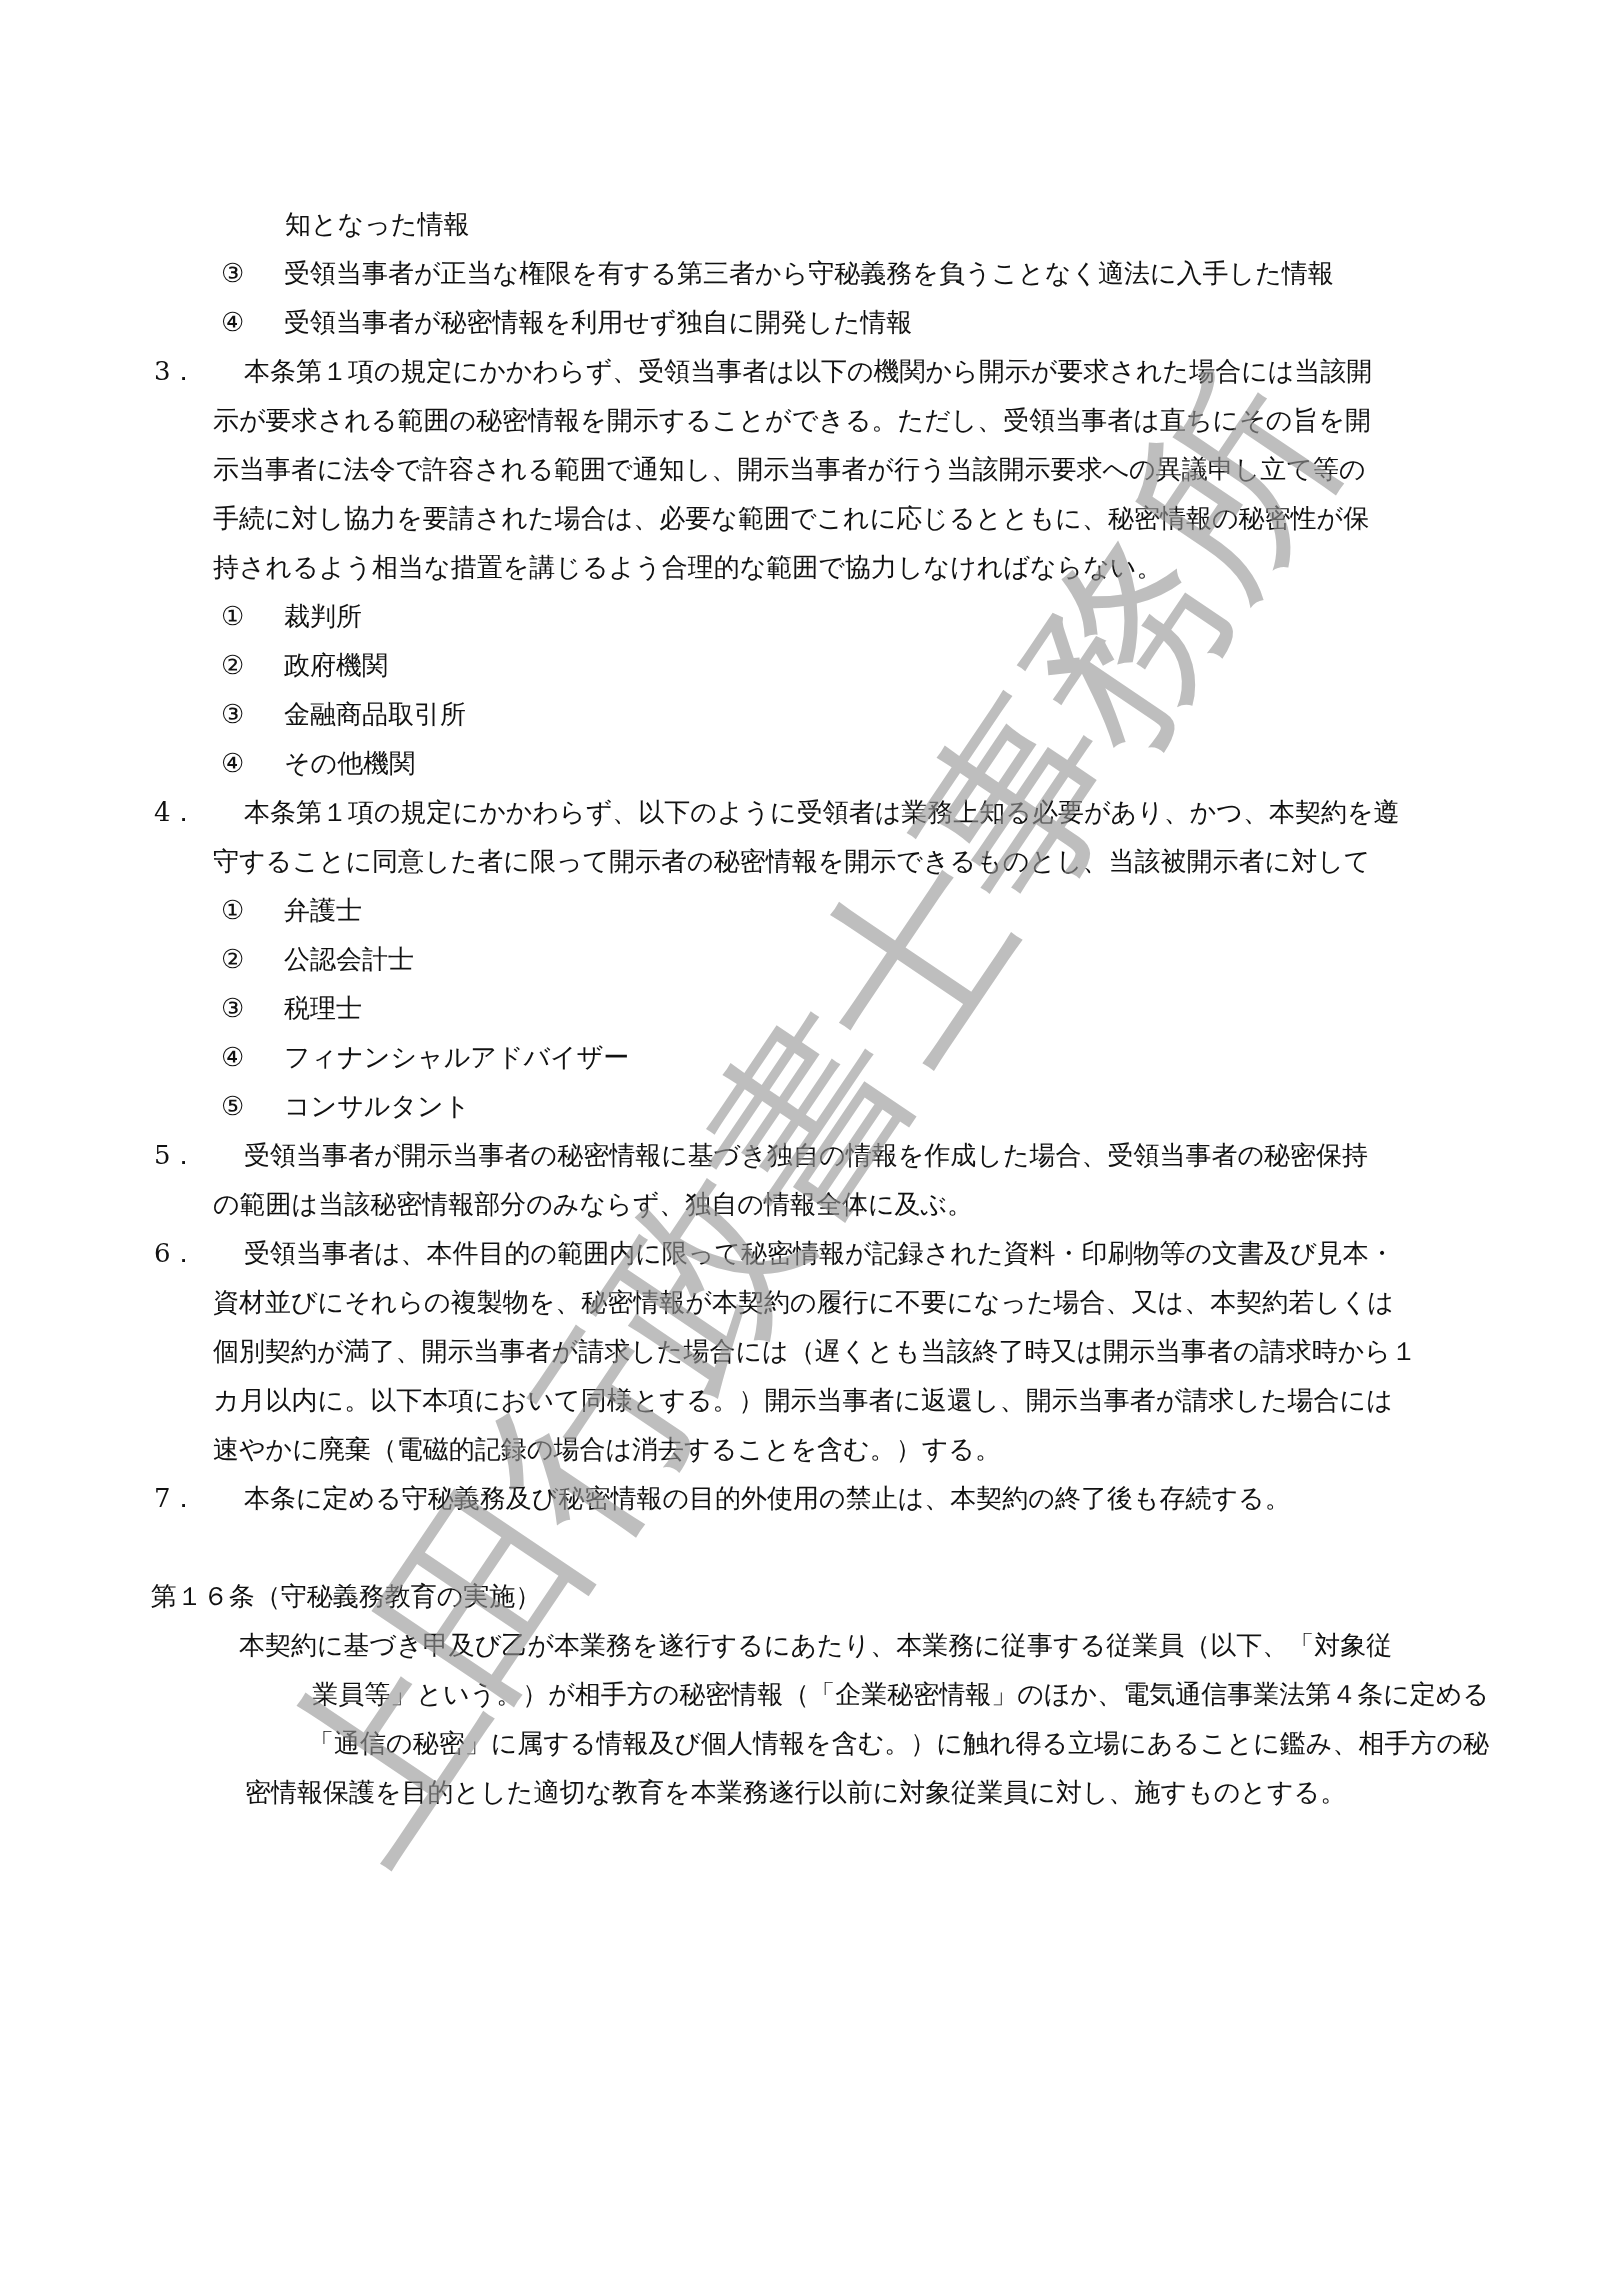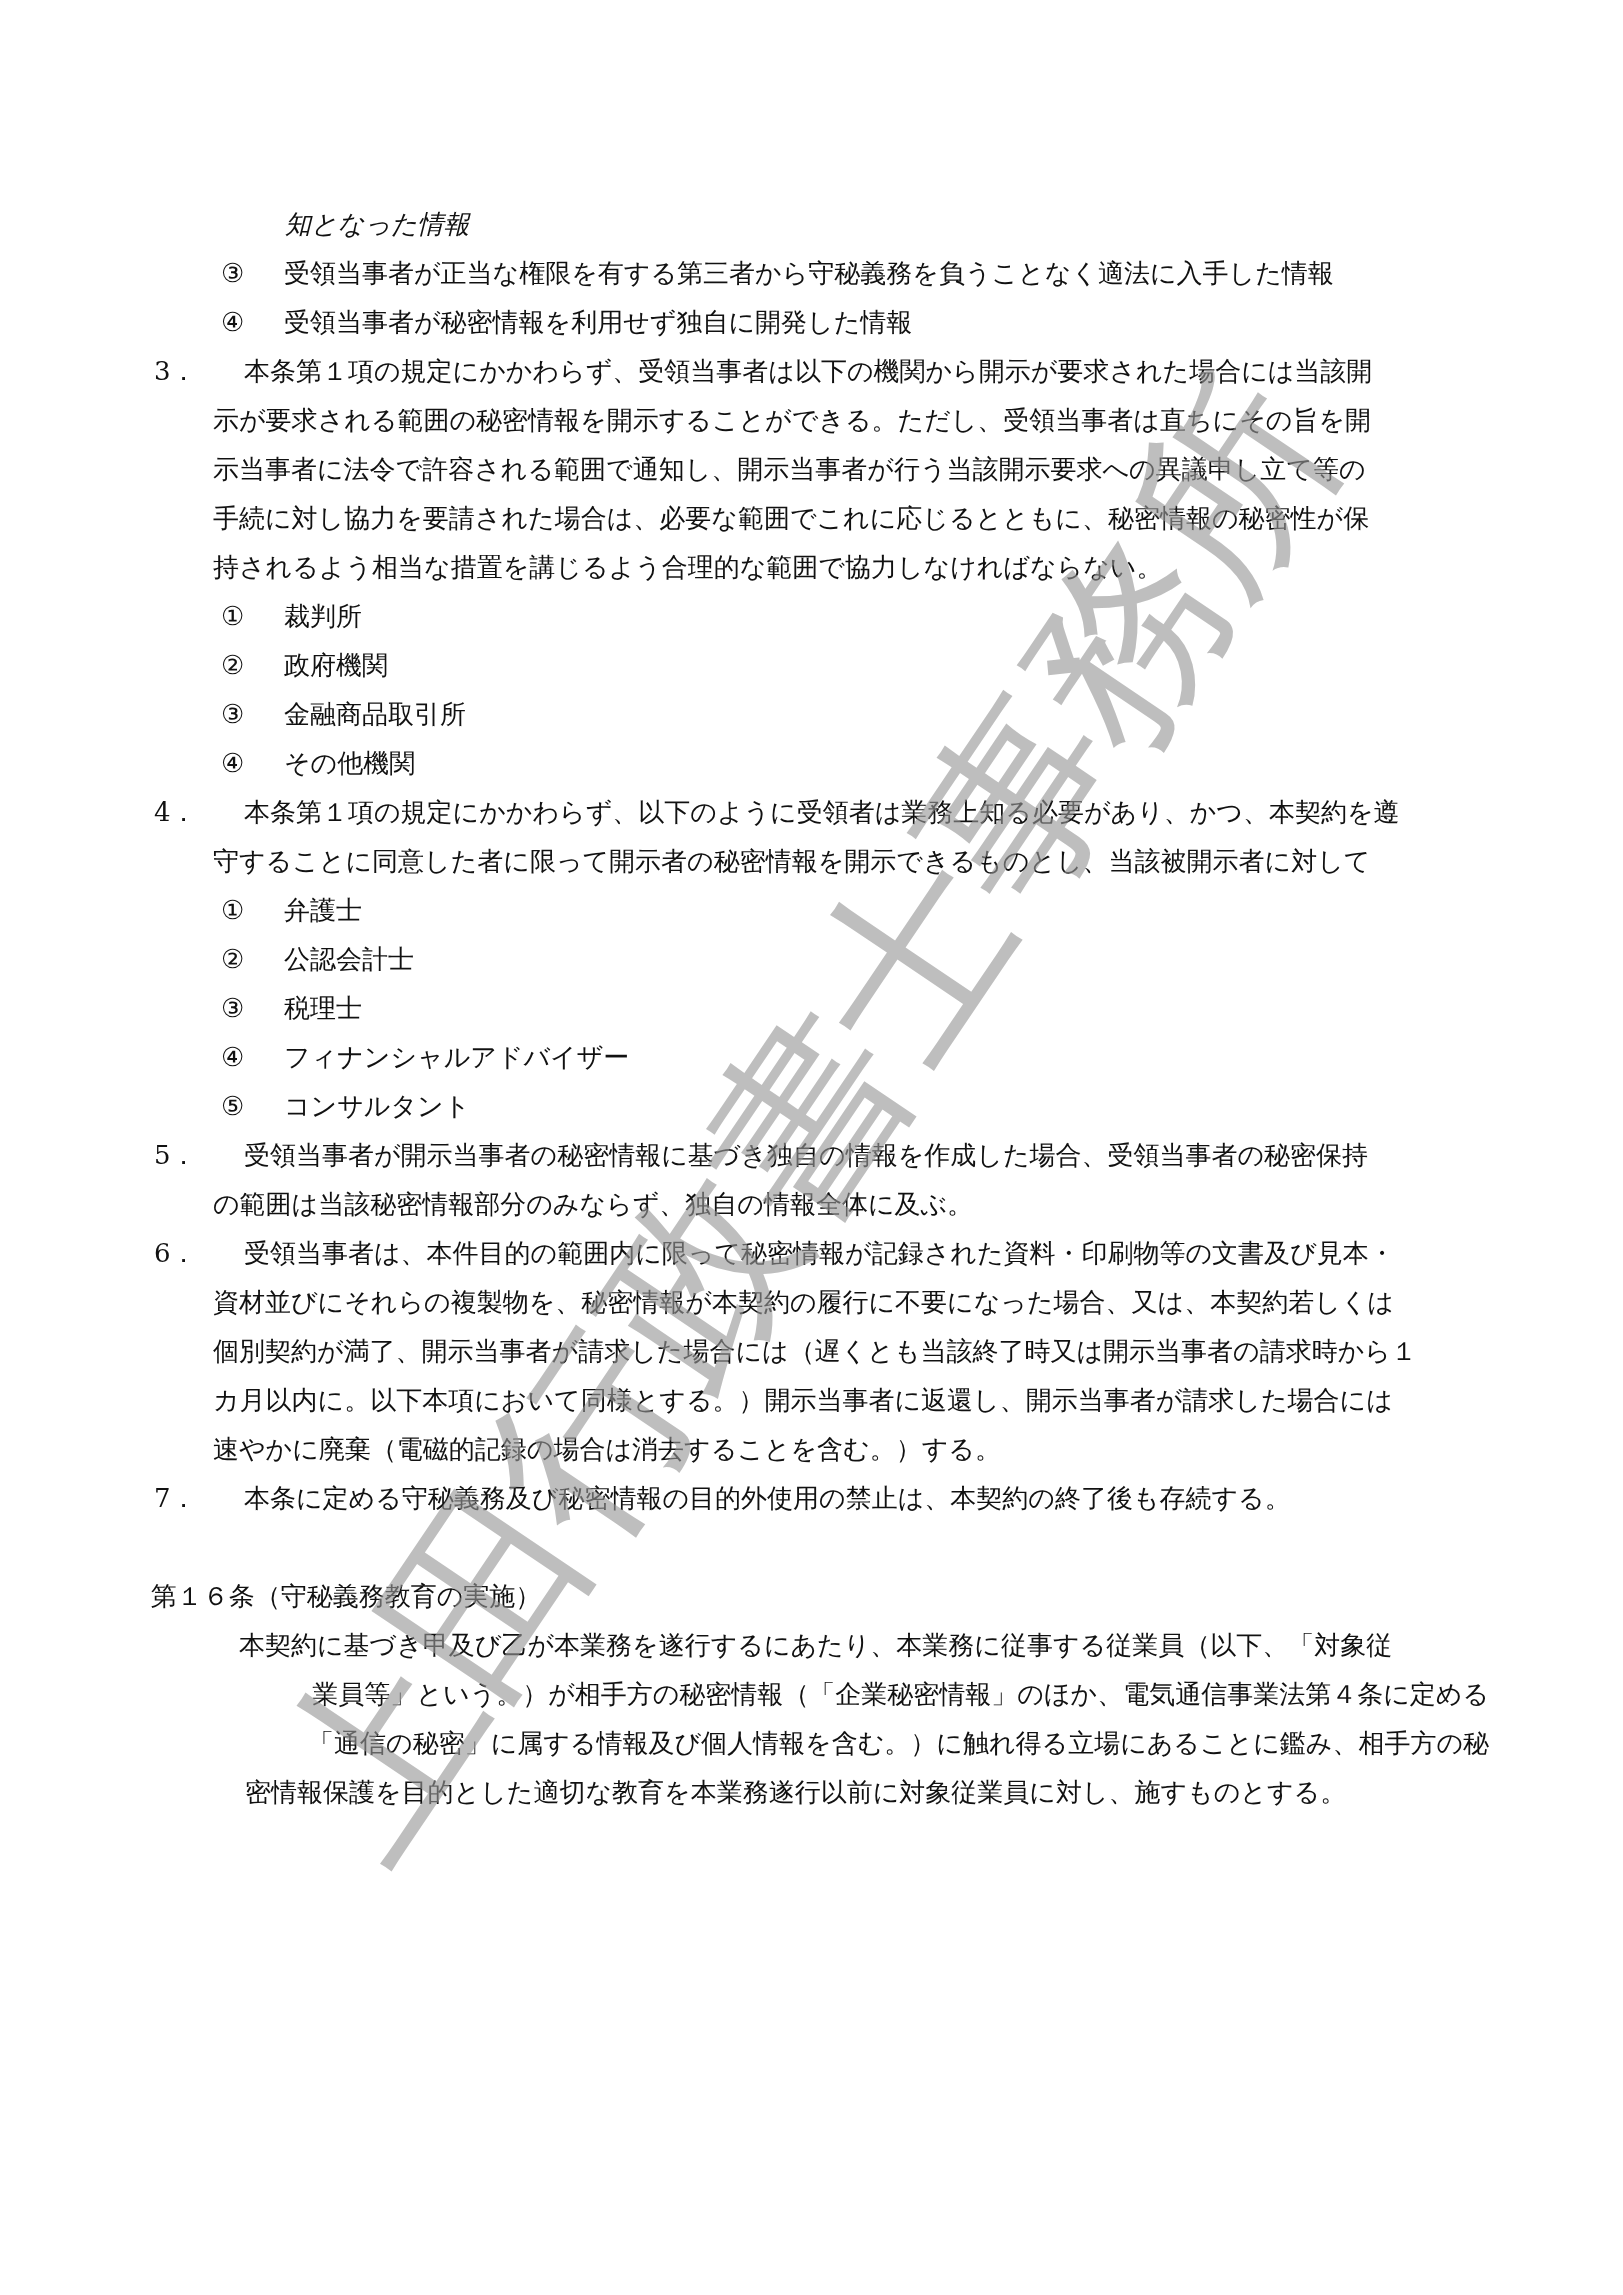--- a/index.html
+++ b/index.html
@@ -91,21 +91,21 @@
       letter-spacing: -5.2px;
     }
   </style>
 </head>
 <body>
 
 <div class="page">
 
   <div class="content">
 
-    <div class="line" style="padding-left:131px;font-style:italic;">知となった情報</div>
+    <div class="line" style="padding-left:131px;">知となった情報</div>
 
     <div class="line sub-item">
       <span class="circ">③</span><span>受領当事者が正当な権限を有する第三者から守秘義務を負うことなく適法に入手した情報</span>
     </div>
     <div class="line sub-item">
       <span class="circ">④</span><span>受領当事者が秘密情報を利用せず独自に開発した情報</span>
     </div>
 
     <div class="para">
       <span class="num">3．</span>

